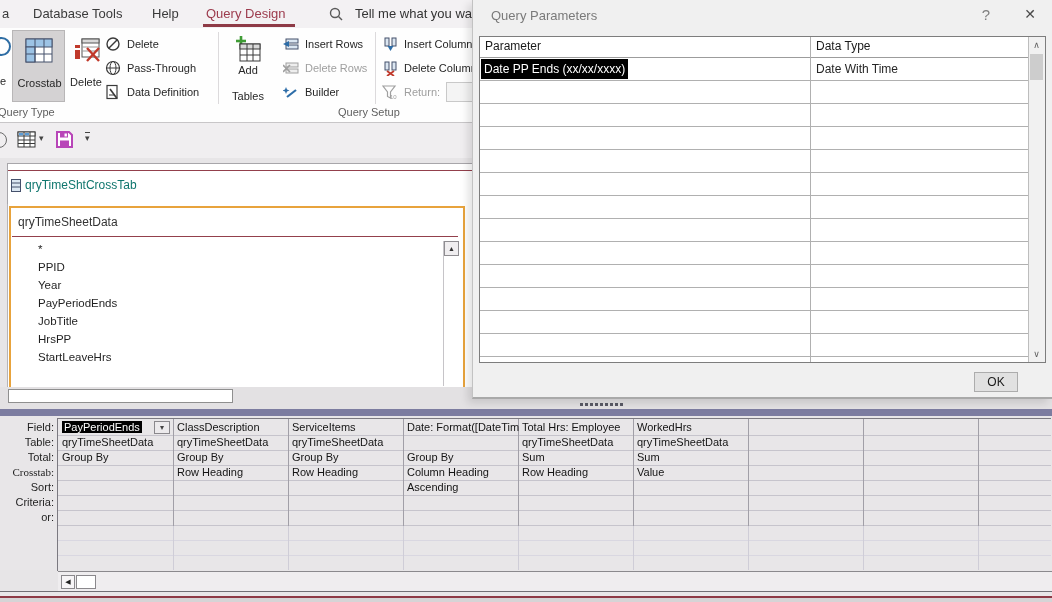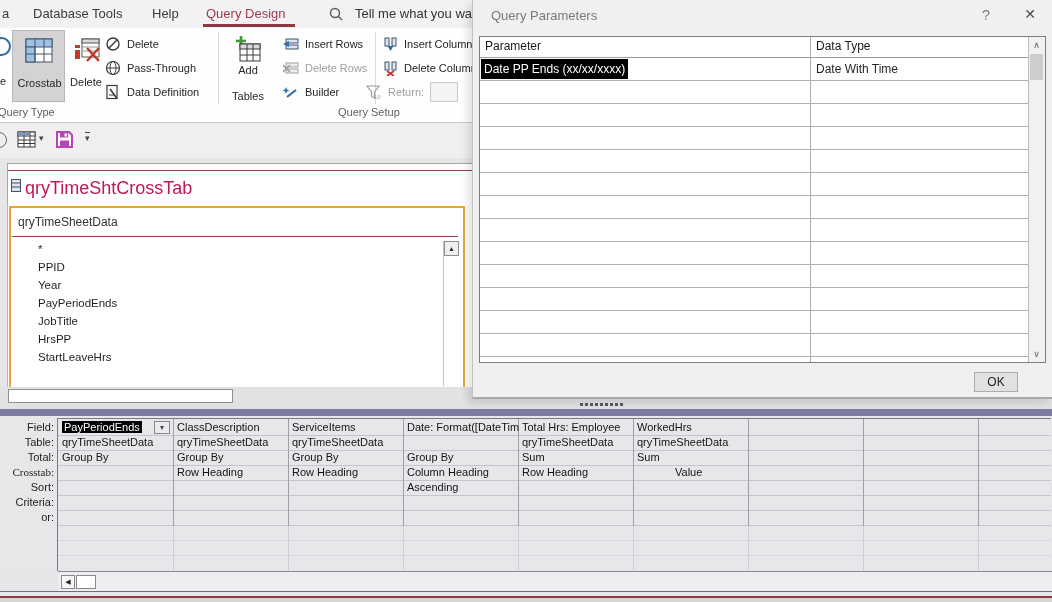--- a/index.html
+++ b/index.html
@@ -198,21 +198,21 @@
       <span>
           <svg width="16" height="15">
             <rect x="3" y="1" width="4" height="8" fill="#dbe6f1" stroke="#44506b"></rect>
             <rect x="10" y="1" width="4" height="8" fill="#dbe6f1" stroke="#44506b"></rect>
             <line x1="5" y1="10" x2="12" y2="15" stroke="#c0392b" stroke-width="1.8"></line>
             <line x1="12" y1="10" x2="5" y2="15" stroke="#c0392b" stroke-width="1.8"></line>
           </svg>
         </span>
       <span class="lbl">Delete Column</span>
     </div>
-    <div class="smallbtn grayed" style="left:366px;top:54px">
+    <div class="smallbtn grayed" style="left:382px;top:54px">
       <span>
           <svg width="16" height="15">
             <path d="M1,1 L13,1 L8.5,7 L8.5,13 L5.5,11.5 L5.5,7 Z" fill="none" stroke="#9f9f9f" stroke-width="1.2"></path>
             <text x="8" y="14" font-size="6" fill="#9f9f9f">10</text>
           </svg>
         </span>
       <span class="lbl">Return:</span>
       <span class="abs" style="left:64px;top:0;width:26px;height:18px;background:#f4f4f4;border:1px solid #c9c9c9"></span>
     </div>
   </div>
@@ -250,21 +250,21 @@
 
   <div id="tabbar">
     <span class="abs" style="left:0;top:6px;width:1045px;height:1px;background:#93404c"></span>
     <span class="abs" style="left:3px;top:15px">
       <svg width="10" height="13">
           <rect x="0.5" y="0.5" width="9" height="12" fill="#dbe6f1" stroke="#44506b"></rect>
           <line x1="0.5" y1="4" x2="9.5" y2="4" stroke="#44506b"></line>
           <line x1="0.5" y1="8" x2="9.5" y2="8" stroke="#44506b"></line>
         </svg>
     </span>
-    <span class="abs" style="left:17px;top:14px;font-size:18px;color:#be185d">qryTimeShtCrossTab</span>
+    <span class="abs" style="left:17px;top:14px;font-size:12px;color:#0f766e">qryTimeShtCrossTab</span>
     <span class="abs" style="left:0;top:40px;width:1045px;height:1px;background:#93404c"></span>
   </div>
 
   <div id="surface"></div>
   <div id="fieldlist">
     <div class="abs" style="left:7px;top:7px;font-size:12px;color:#333">qryTimeSheetData</div>
     <div class="abs" style="left:1px;top:28px;width:446px;height:1px;background:#93404c"></div>
     <div class="abs" style="left:0;top:32px;width:426px" id="fl-items">
         <div class="fl-item">*</div>
         <div class="fl-item">PPID</div>
@@ -339,21 +339,21 @@
         <div class="gcell" style="position: absolute; left: 404px; top: 34px; width: 112px;">Group By</div>
         <div class="gcell" style="position: absolute; left: 404px; top: 49px; width: 112px;">Column Heading</div>
         <div class="gcell" style="position: absolute; left: 404px; top: 64px; width: 112px;">Ascending</div>
         <div class="gcell" style="position: absolute; left: 519px; top: 4px; width: 112px;">Total Hrs: Employee</div>
         <div class="gcell" style="position: absolute; left: 519px; top: 19px; width: 112px;">qryTimeSheetData</div>
         <div class="gcell" style="position: absolute; left: 519px; top: 34px; width: 112px;">Sum</div>
         <div class="gcell" style="position: absolute; left: 519px; top: 49px; width: 112px;">Row Heading</div>
         <div class="gcell" style="position: absolute; left: 634px; top: 4px; width: 112px;">WorkedHrs</div>
         <div class="gcell" style="position: absolute; left: 634px; top: 19px; width: 112px;">qryTimeSheetData</div>
         <div class="gcell" style="position: absolute; left: 634px; top: 34px; width: 112px;">Sum</div>
-        <div class="gcell" style="position: absolute; left: 634px; top: 49px; width: 112px; margin-left: 38px;">Value</div>
+        <div class="gcell" style="position: absolute; left: 634px; top: 49px; width: 112px;">Value</div>
       </div>
   </div>
 
   <div id="hscroll">
     <span class="abs" style="left:0;top:0;width:994px;height:1px;background:#8b898d"></span>
     <span class="abs" style="left:3px;top:4px;width:14px;height:14px;background:#f7f5f7;border:1px solid #8a888c;box-sizing:border-box;font-size:7px;text-align:center;line-height:12px;color:#222">◀</span>
     <span class="abs" style="left:18px;top:4px;width:20px;height:14px;background:#fff;border:1px solid #8a888c;box-sizing:border-box"></span>
   </div>
 
   <span class="abs" style="left:0;top:591px;width:1052px;height:1px;background:#716f75"></span>

